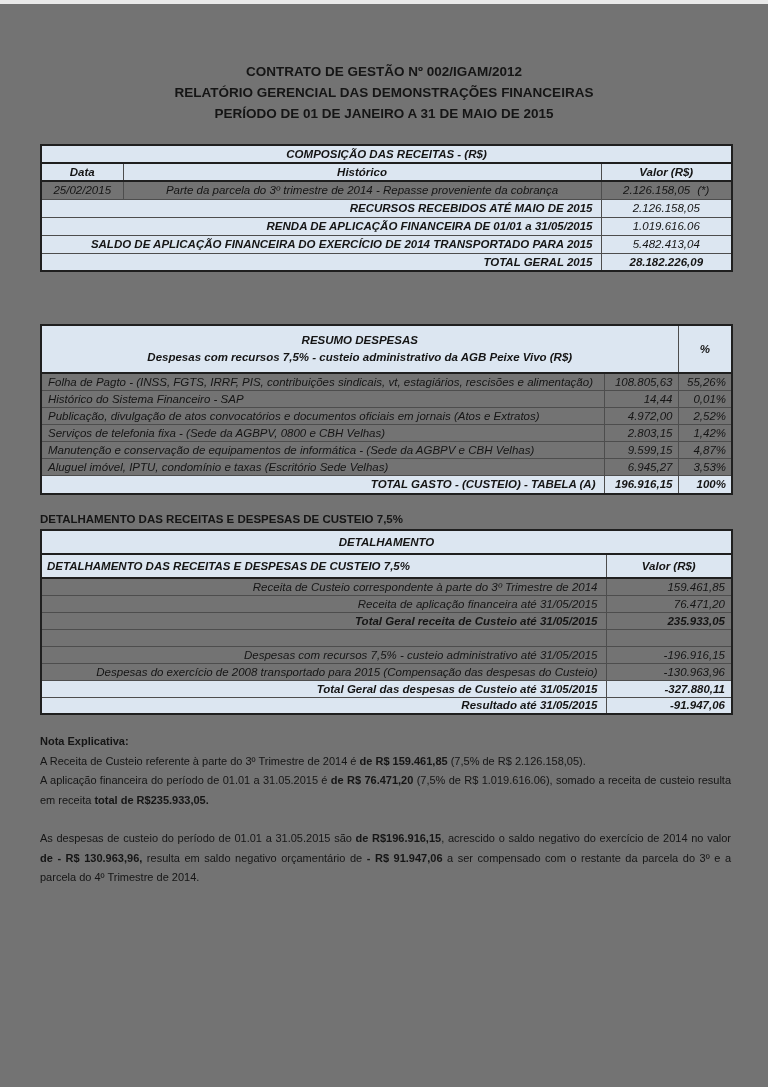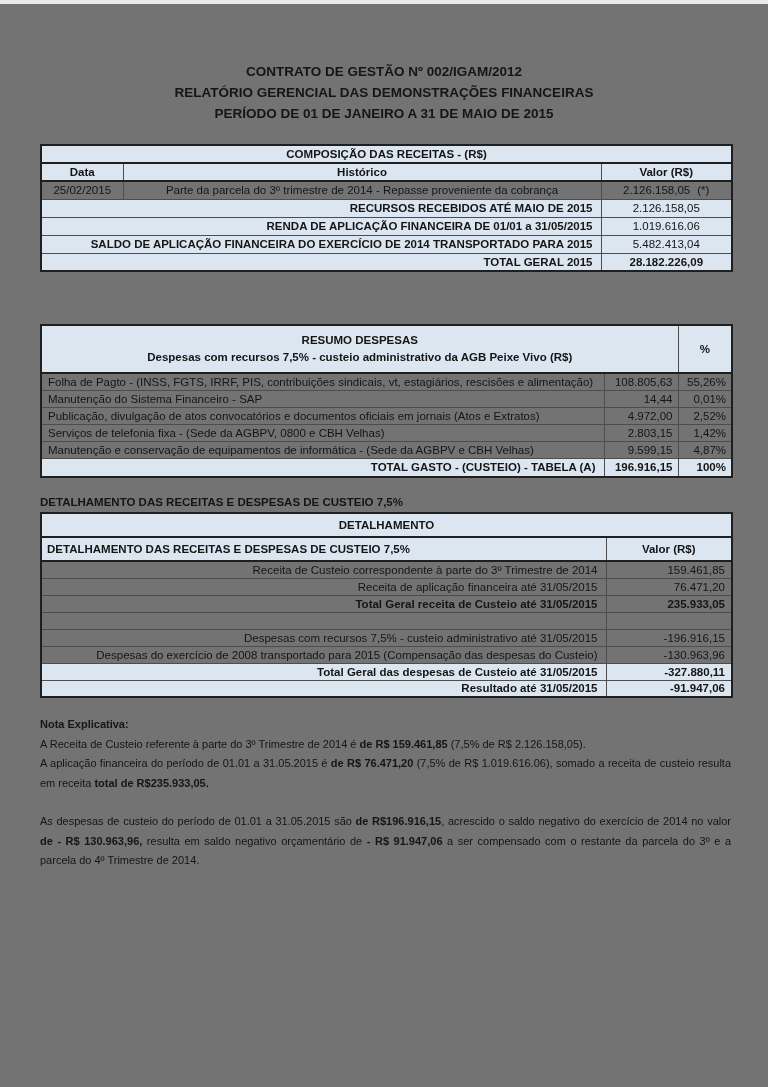--- a/index.html
+++ b/index.html
@@ -11,21 +11,21 @@
   *{box-sizing:border-box;margin:0;padding:0;}
   html,body{background:#e9e9e9;}
   .page{
     width:768px;height:1087px;background:#737373;margin:4px auto;
     font-family:"Liberation Sans","DejaVu Sans",sans-serif;
     color:var(--text);overflow:hidden;
   }
   .title-block{padding-top:57px;text-align:center;font-weight:bold;font-size:13.5px;line-height:21px;}
   .content{width:691px;margin-left:40px;}
 
-  table{border-collapse:collapse;table-layout:fixed;width:691px;font-size:11.5px;color:var(--text);}
+  table{border-collapse:collapse;table-layout:fixed;width:691px;font-size:11.5px;color:var(--text);font-style:italic;}
   td,th{border:1px solid var(--border-light);overflow:hidden;white-space:nowrap;vertical-align:middle;}
   table{border:2px solid var(--border-dark);}
   .blue{background:var(--header-bg);}
   .bold{font-weight:bold;}
   .center{text-align:center;}
   .right{text-align:right;}
 
   
   .t-receitas{margin-top:20px;}
   .t-receitas td{height:18px;}
@@ -124,38 +124,43 @@
           <div class="head-stack">Despesas com recursos 7,5% - custeio administrativo da AGB Peixe Vivo (R$)</div>
         </td>
         <td class="blue bold center">%</td>
       </tr>
       <tr>
         <td class="desc">Folha de Pagto - (INSS, FGTS, IRRF, PIS, contribuições sindicais, vt, estagiários, rescisões e alimentação)</td>
         <td class="val">108.805,63</td>
         <td class="pct">55,26%</td>
       </tr>
       <tr>
-        <td class="desc">Manutenção do Sistema Financeiro - SAP</td>
+        <td class="desc">Histórico do Sistema Financeiro - SAP</td>
         <td class="val">14,44</td>
         <td class="pct">0,01%</td>
       </tr>
       <tr>
         <td class="desc">Publicação, divulgação de atos convocatórios e documentos oficiais em jornais (Atos e Extratos)</td>
         <td class="val">4.972,00</td>
         <td class="pct">2,52%</td>
       </tr>
       <tr>
         <td class="desc">Serviços de telefonia fixa - (Sede da AGBPV, 0800 e CBH Velhas)</td>
         <td class="val">2.803,15</td>
         <td class="pct">1,42%</td>
       </tr>
       <tr>
         <td class="desc">Manutenção e conservação de equipamentos de informática - (Sede da AGBPV e CBH Velhas)</td>
         <td class="val">9.599,15</td>
         <td class="pct">4,87%</td>
+      </tr>
+      <tr>
+        <td class="desc">Aluguel imóvel, IPTU, condomínio e taxas (Escritório Sede Velhas)</td>
+        <td class="val">6.945,27</td>
+        <td class="pct">3,53%</td>
       </tr>
       <tr class="total">
         <td class="blue bold desc">TOTAL GASTO - (CUSTEIO) - TABELA (A)</td>
         <td class="blue bold val">196.916,15</td>
         <td class="blue bold pct">100%</td>
       </tr>
     </tbody>
       </table>
 
     <div class="det-heading">DETALHAMENTO DAS RECEITAS E DESPESAS DE CUSTEIO 7,5%</div>

